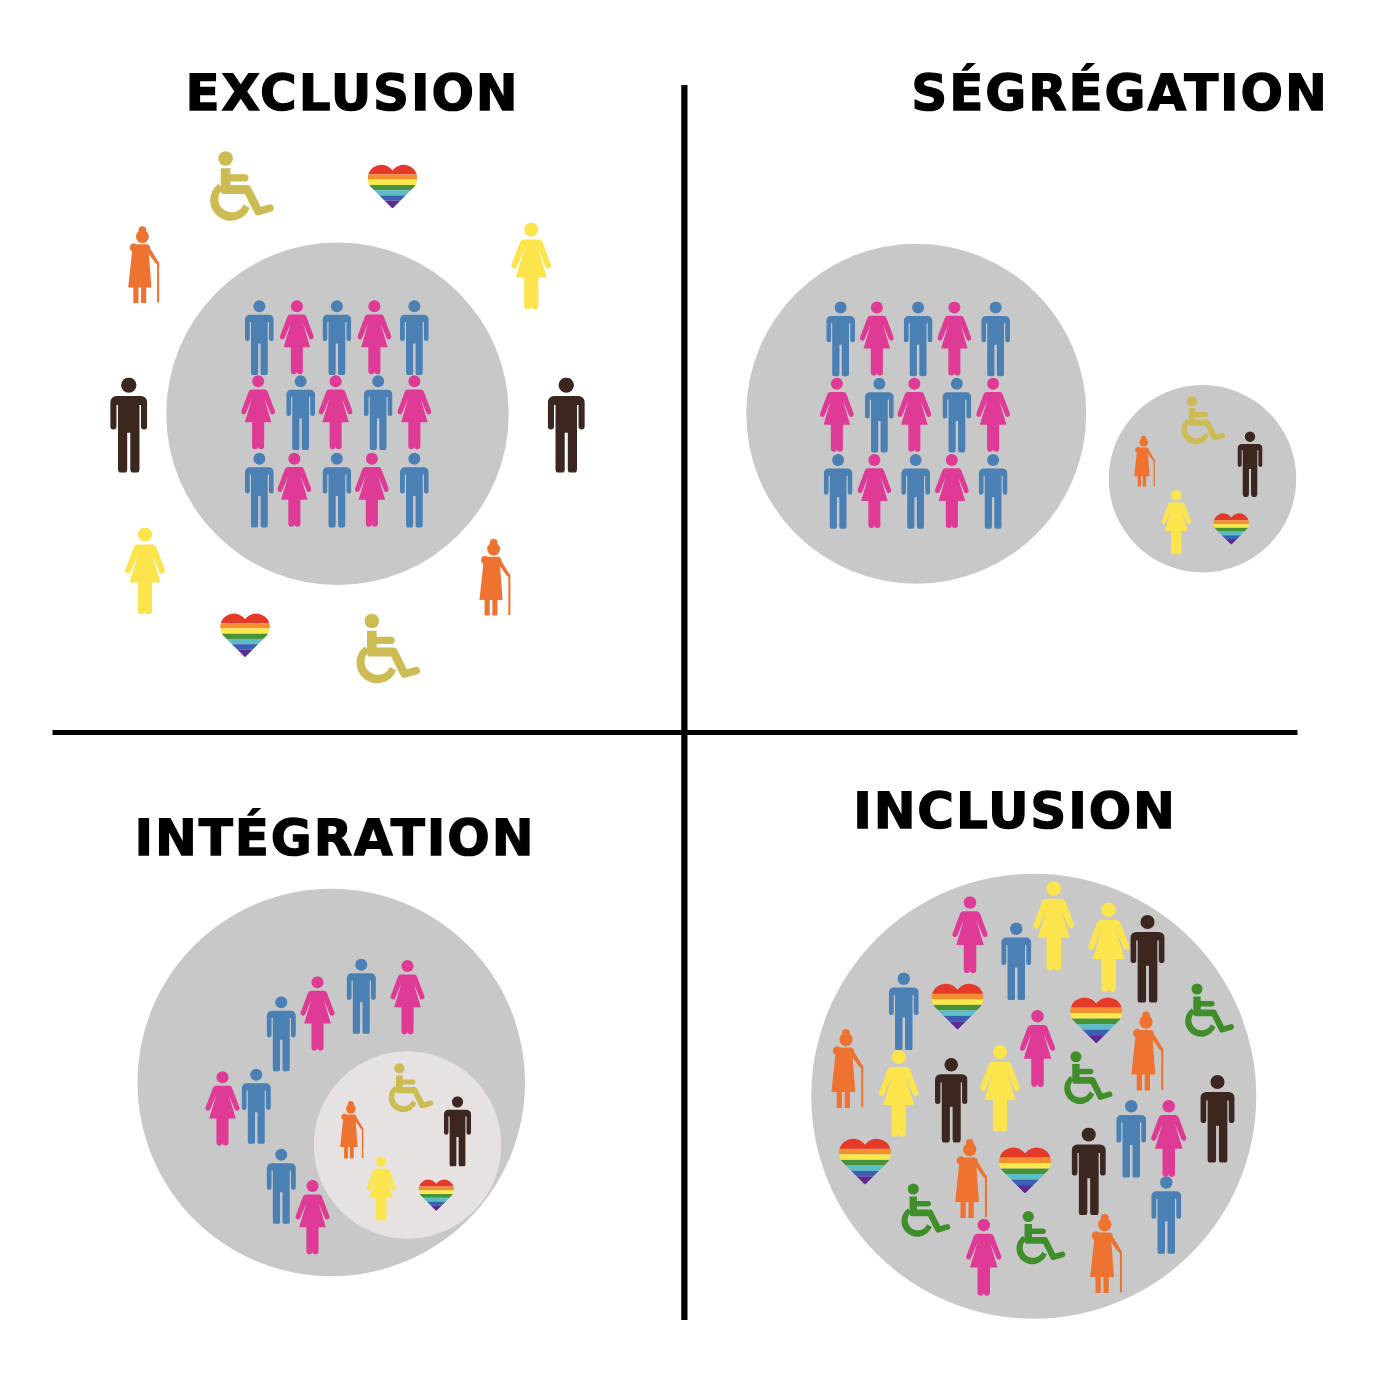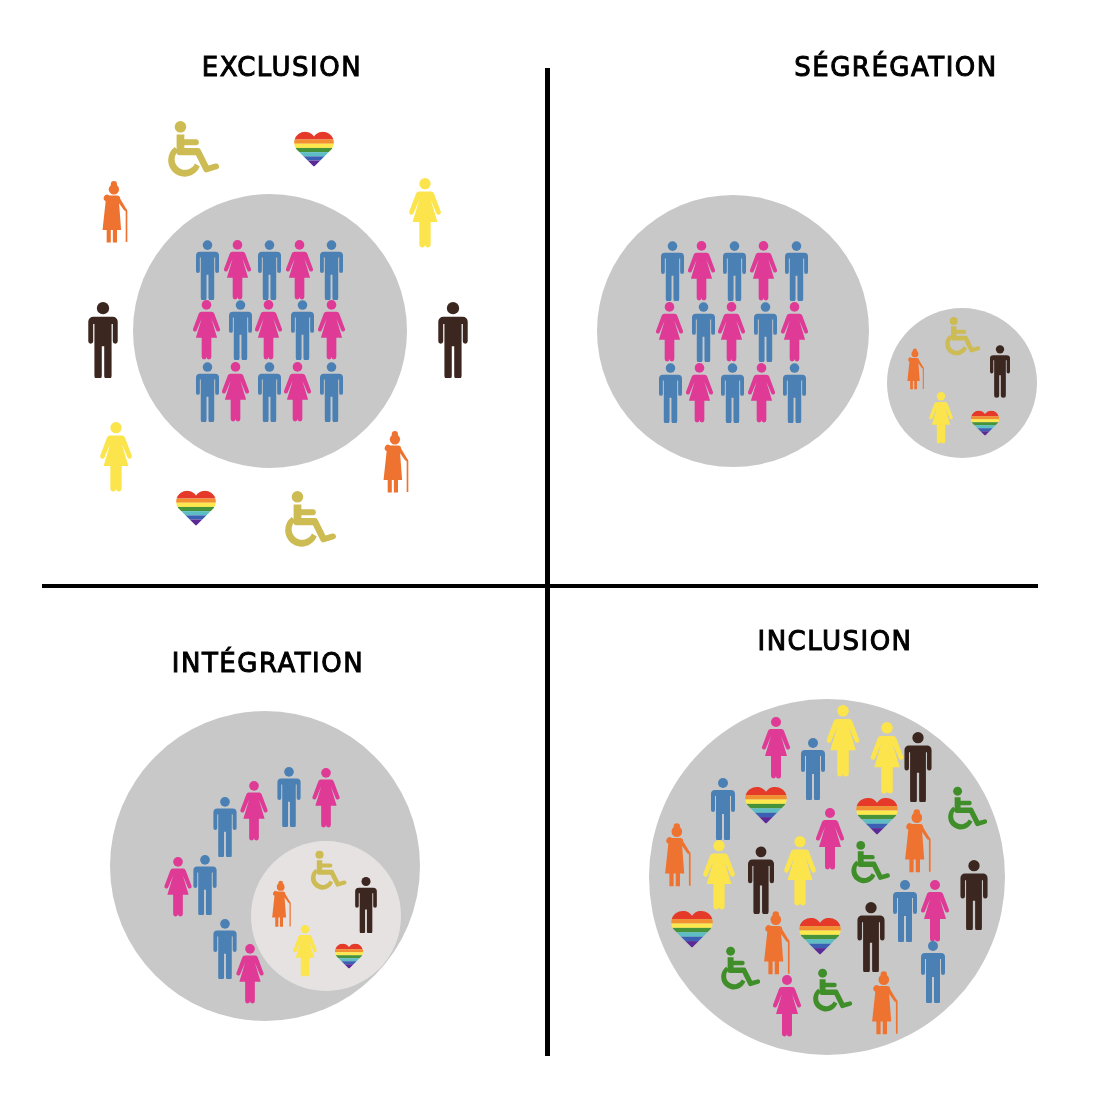--- a/index.html
+++ b/index.html
@@ -1,34 +1,34 @@
 <!DOCTYPE html>
 <html><head>
 <meta charset="utf-8">
 <style>
   html, body { margin:0; padding:0; background:#ffffff; }
   body { width:1108px; height:1114px; position:relative; overflow:hidden;
          font-family:"DejaVu Sans", sans-serif; }
-  .title { position:absolute; font-family:"DejaVu Sans", sans-serif; font-weight:normal;
-           font-size:26px; letter-spacing:1.5px; color:#000; text-align:left;
+  .title { position:absolute; font-family:"DejaVu Sans", sans-serif; font-weight:bold;
+           font-size:40px; letter-spacing:1.5px; color:#000; text-align:left;
            transform:translateX(-50%); white-space:nowrap; -webkit-text-stroke:1px #000; }
   .vline { position:absolute; left:545px; top:68px; width:5px; height:988px; background:#000; }
   .hline { position:absolute; left:42px; top:584px; width:996px; height:4px; background:#000; }
   svg.art { position:absolute; left:0; top:0; }
 </style>
 </head>
 <body>
 
 <div class="vline"></div>
 <div class="hline"></div>
 
 <div class="title" style="left:282px; top:52px;">EXCLUSION</div>
 <div class="title" style="left:896px; top:52px;">SÉGRÉGATION</div>
 <div class="title" style="left:268px; top:648px;">INTÉGRATION</div>
-<div class="title" style="left:812px; top:626px;margin-left:23px;">INCLUSION</div>
+<div class="title" style="left:812px; top:626px;">INCLUSION</div>
 
 <svg class="art" width="1108" height="1114" viewBox="0 0 1108 1114" xmlns="http://www.w3.org/2000/svg">
   <defs>
 
     <symbol id="man" viewBox="0 0 24 62">
       <circle cx="12" cy="5" r="5"></circle>
       <path d="M4 12 h16 a4 4 0 0 1 4 4 v16 a2 2 0 0 1 -4 0 v-14 h-1 v42 a3 3 0 0 1 -6 0 v-24 h-2 v24 a3 3 0 0 1 -6 0 v-42 h-1 v14 a2 2 0 0 1 -4 0 v-16 a4 4 0 0 1 4 -4z"></path>
     </symbol>
 
     <symbol id="woman" viewBox="0 0 28 62">

